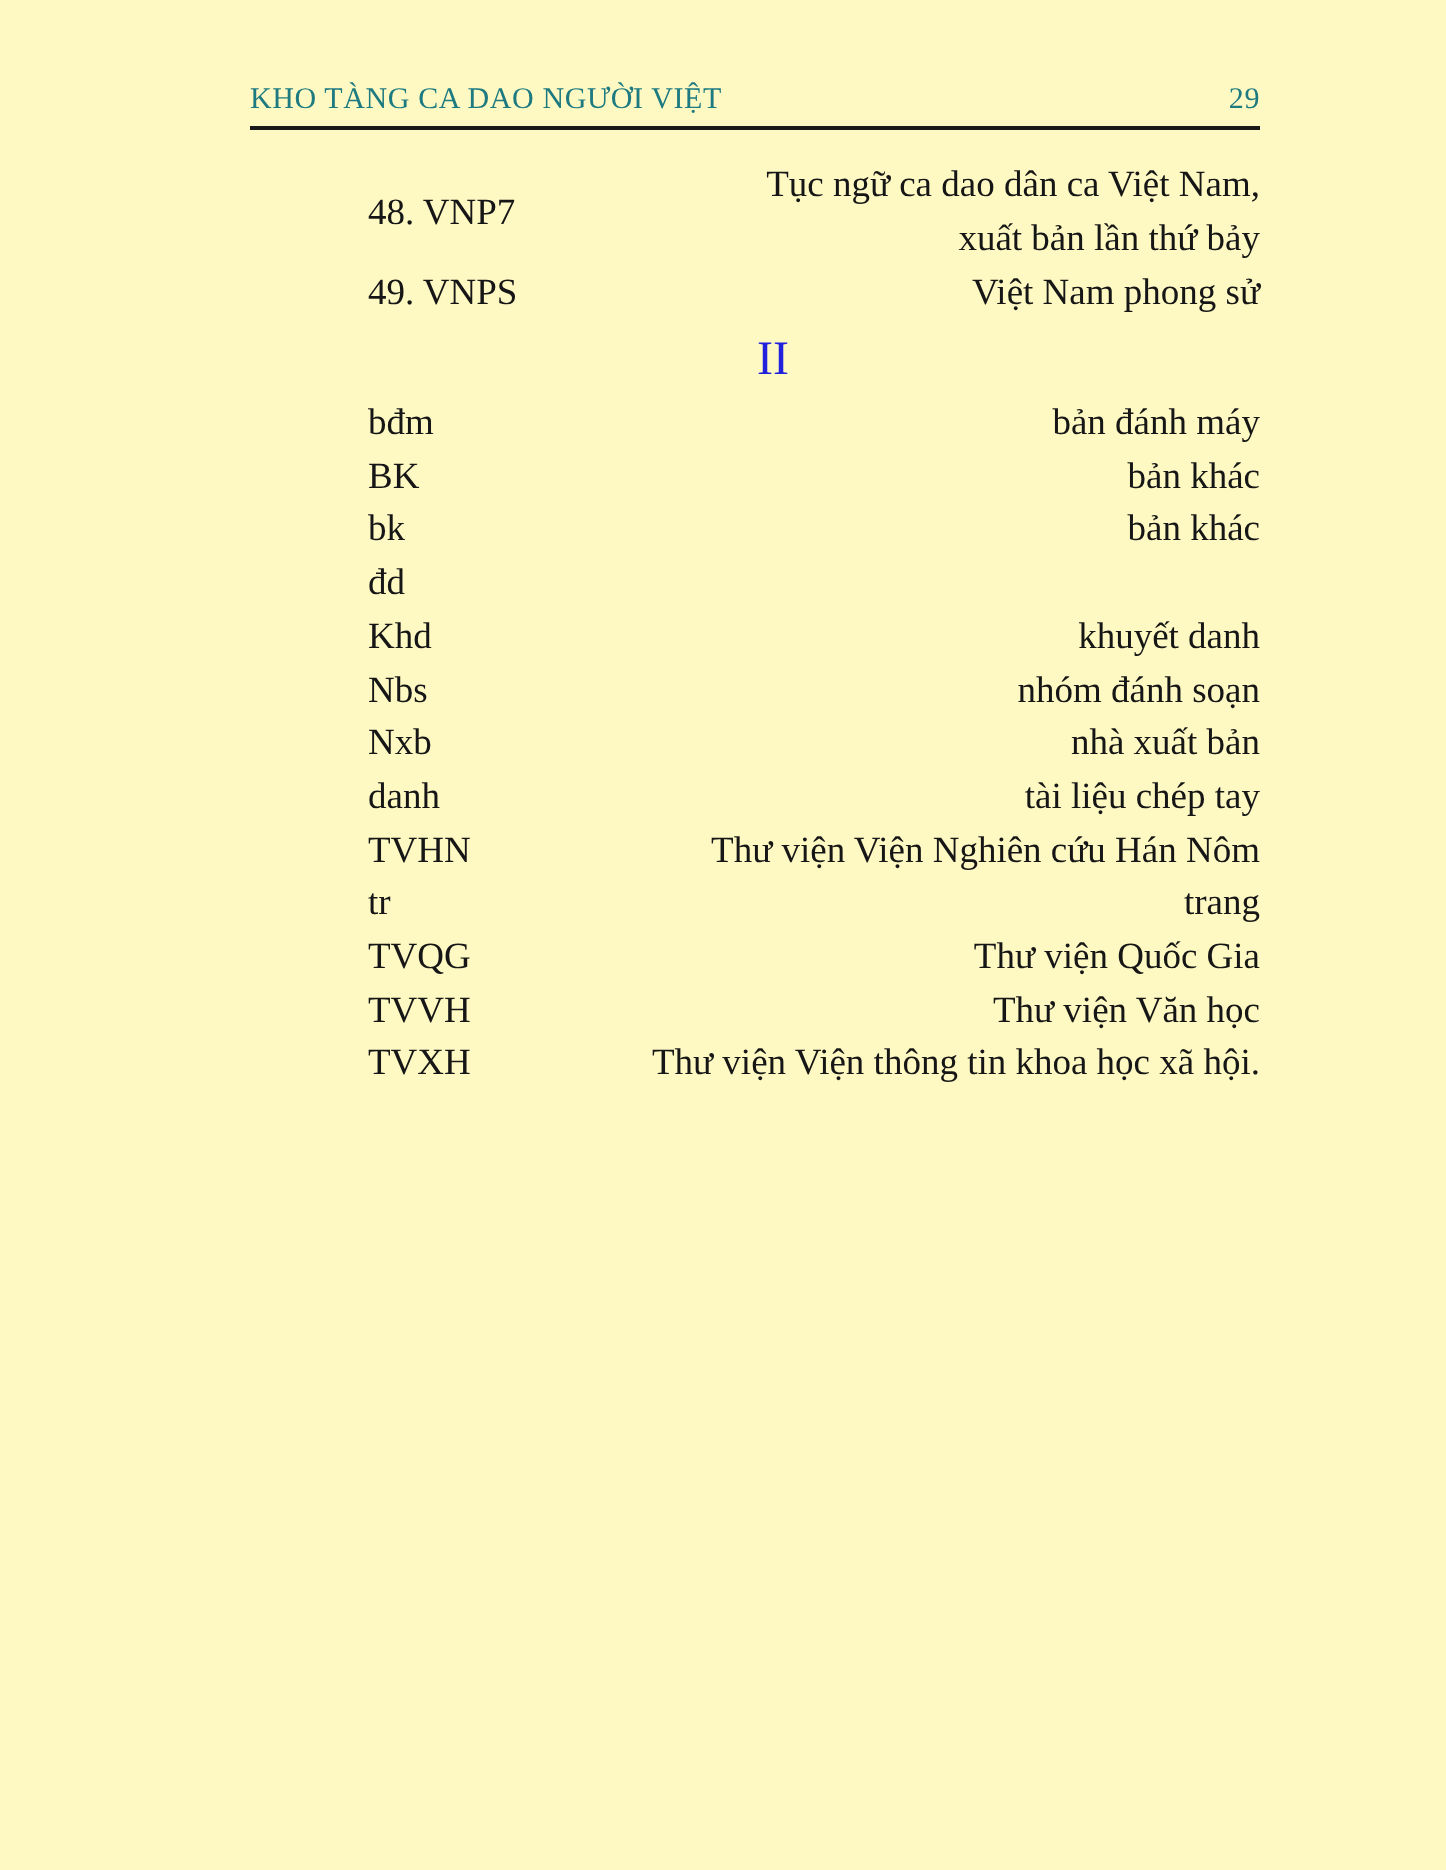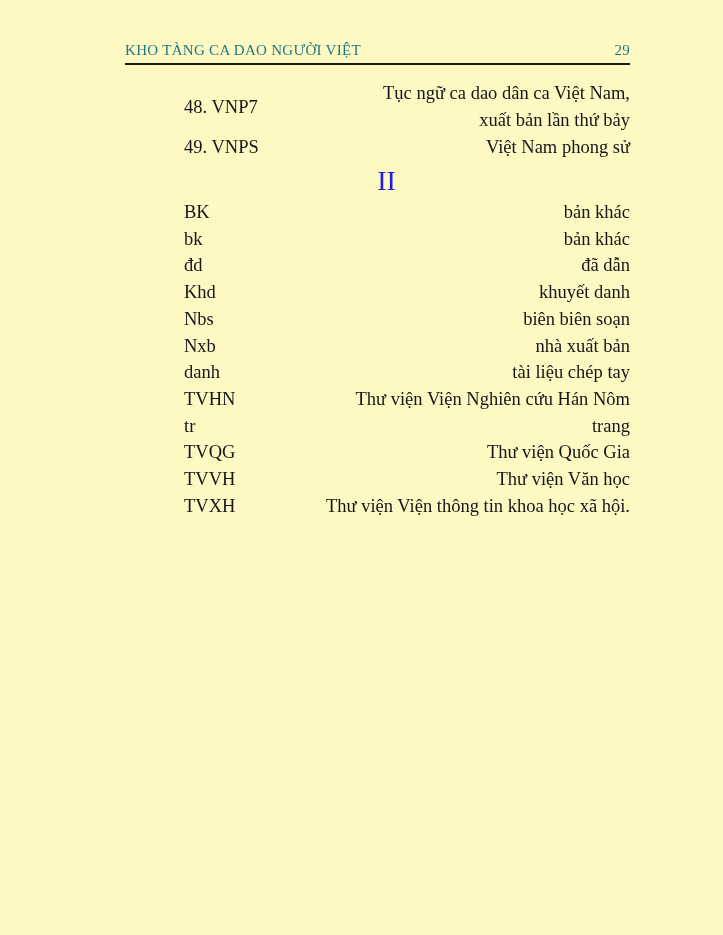--- a/index.html
+++ b/index.html
@@ -45,21 +45,21 @@
   }
   .def {
     flex: 1;
     text-align: right;
   }
   .def-line { display: block; }
   .def-line:empty { display: none; }
   .section-heading {
     text-align: center;
     color: #2020dd;
-    font-size: 28px;
+    font-size: 24px;
     font-weight: normal;
     line-height: 27px;
     margin: 6px 0 5px 0;
     transform: translateX(9px);
   }
   .abbr-list .row { line-height: 26.7px; }
 </style>
 </head>
 <body>
 
@@ -85,38 +85,41 @@
         <span class="def">
           <span class="def-line">Việt Nam phong sử</span>
         </span>
       </div>
     </section>
 
     <h2 class="section-heading">II</h2>
 
     <section class="abbr-list">
       <div class="row">
+        <span class="term">bđm</span>
+        <span class="def">bản đánh máy</span>
+      </div>
+      <div class="row">
         <span class="term">BK</span>
         <span class="def">bản khác</span>
       </div>
       <div class="row">
         <span class="term">bk</span>
         <span class="def">bản khác</span>
       </div>
       <div class="row">
         <span class="term">đd</span>
-        <span class="def">đã dẫn</span>
       </div>
       <div class="row">
         <span class="term">Khd</span>
         <span class="def">khuyết danh</span>
       </div>
       <div class="row">
         <span class="term">Nbs</span>
-        <span class="def">biên biên soạn</span>
+        <span class="def">nhóm đánh soạn</span>
       </div>
       <div class="row">
         <span class="term">Nxb</span>
         <span class="def">nhà xuất bản</span>
       </div>
       <div class="row">
         <span class="term">danh</span>
         <span class="def">tài liệu chép tay</span>
       </div>
       <div class="row">

